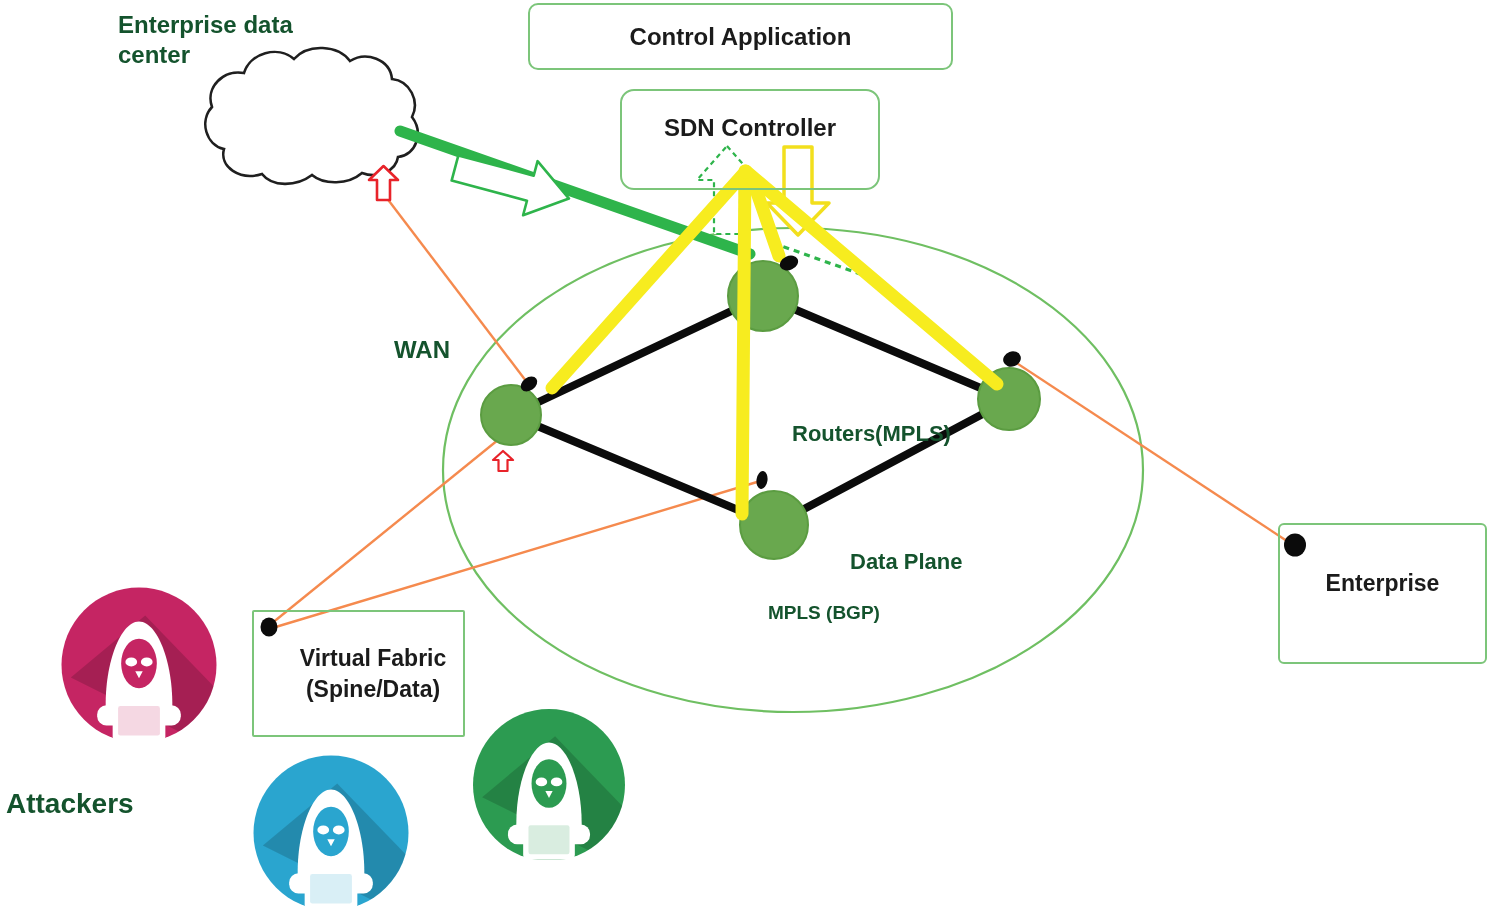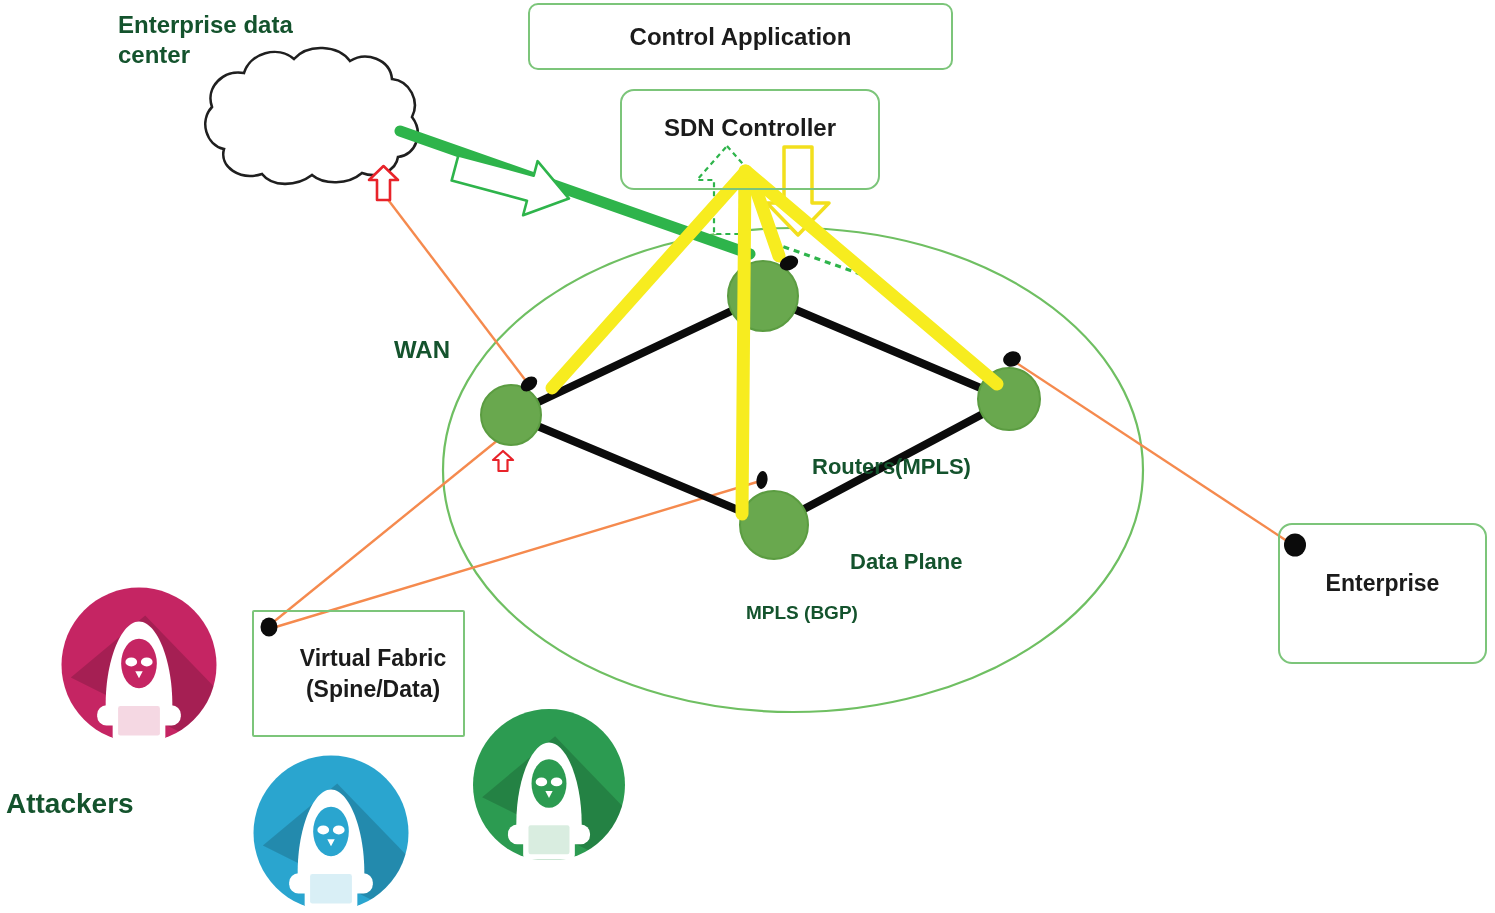--- a/index.html
+++ b/index.html
@@ -4,33 +4,33 @@
 <style>
   html,body{margin:0;padding:0;background:#ffffff;}
   .stage{
     position:relative;width:1495px;height:913px;background:#ffffff;overflow:hidden;
     font-family:"Liberation Sans","DejaVu Sans",sans-serif;color:#1b1b1b;
   }
   .stage svg.layer{position:absolute;left:0;top:0;width:1495px;height:913px;}
   .lbl{position:absolute;font-weight:bold;color:#14532d;white-space:nowrap;}
   .lbl-edc{left:118px;top:10px;font-size:24px;line-height:30px;}
   .lbl-wan{left:386px;top:336px;font-size:24px;margin-left:8px;}
-  .lbl-routers{left:792px;top:454px;font-size:22px;margin-left:20px;}
+  .lbl-routers{left:792px;top:421px;font-size:22px;}
   .lbl-dataplane{left:834px;top:549px;font-size:22px;margin-left:16px;}
-  .lbl-mplsbgp{left:746px;top:602px;font-size:19px;}
+  .lbl-mplsbgp{left:768px;top:602px;font-size:19px;}
   .lbl-attackers{left:6px;top:788px;font-size:28px;}
   .nodebox{
     position:absolute;border:2.5px solid #7cc57a;background:transparent;
     display:flex;flex-direction:column;align-items:center;justify-content:center;
     font-weight:bold;color:#1b1b1b;text-align:center;box-sizing:border-box;
   }
   .box-control{left:528px;top:3px;width:425px;height:67px;border-radius:10px;font-size:24px;}
   .box-sdn{left:620px;top:89px;width:260px;height:101px;border-radius:14px;font-size:24px;padding-bottom:24px;}
   .box-vf{left:252px;top:610px;width:213px;height:127px;border-radius:2px;font-size:23px;line-height:31px;padding-left:29px;}
-  .box-ent{left:1278px;top:523px;width:209px;height:141px;border-radius:14px;font-size:23px;padding-bottom:20px;}
+  .box-ent{left:1278px;top:523px;width:209px;height:141px;border-radius:6px;font-size:23px;padding-bottom:20px;}
 </style>
 </head>
 <body>
 
 <div class="stage">
 
   <svg class="layer" viewBox="0 0 1495 913">
     <defs>
       <clipPath id="clipA">
           <circle cx="0" cy="0" r="50"></circle>

